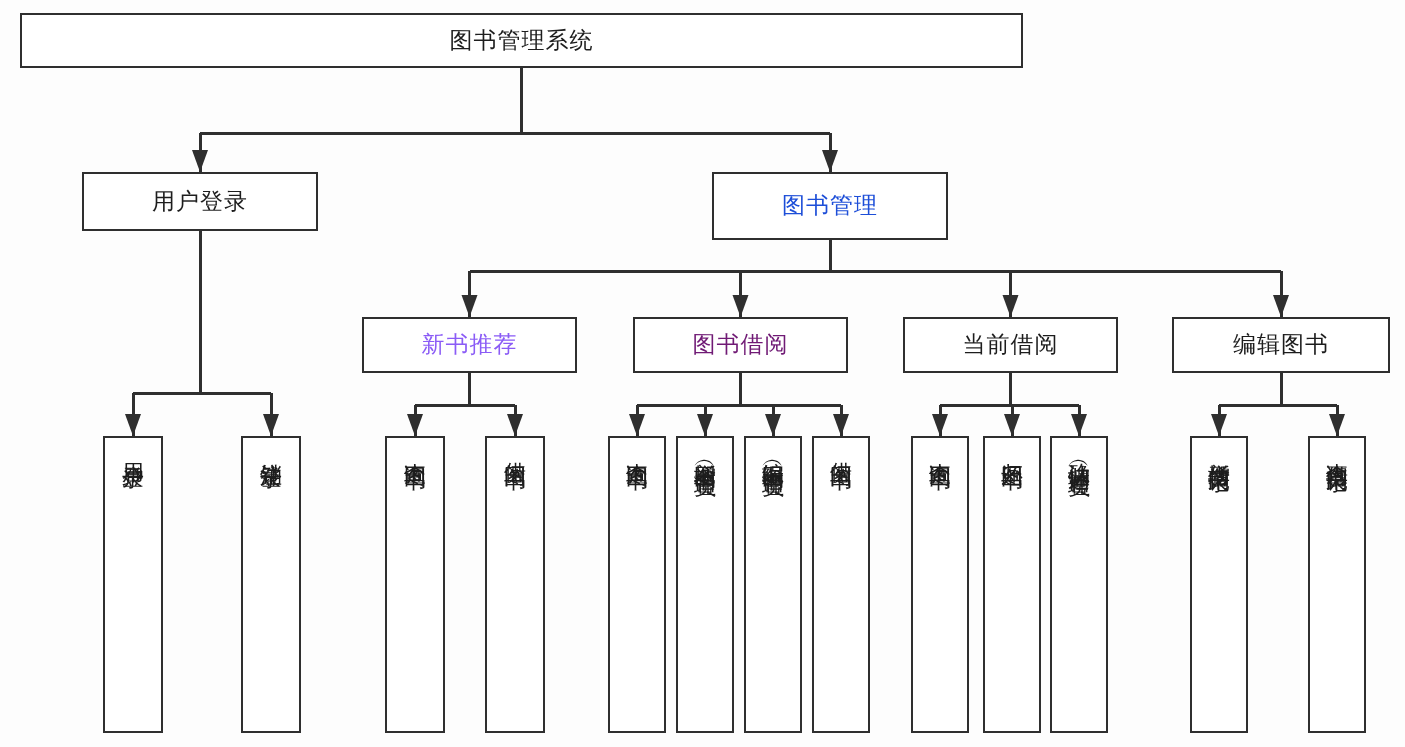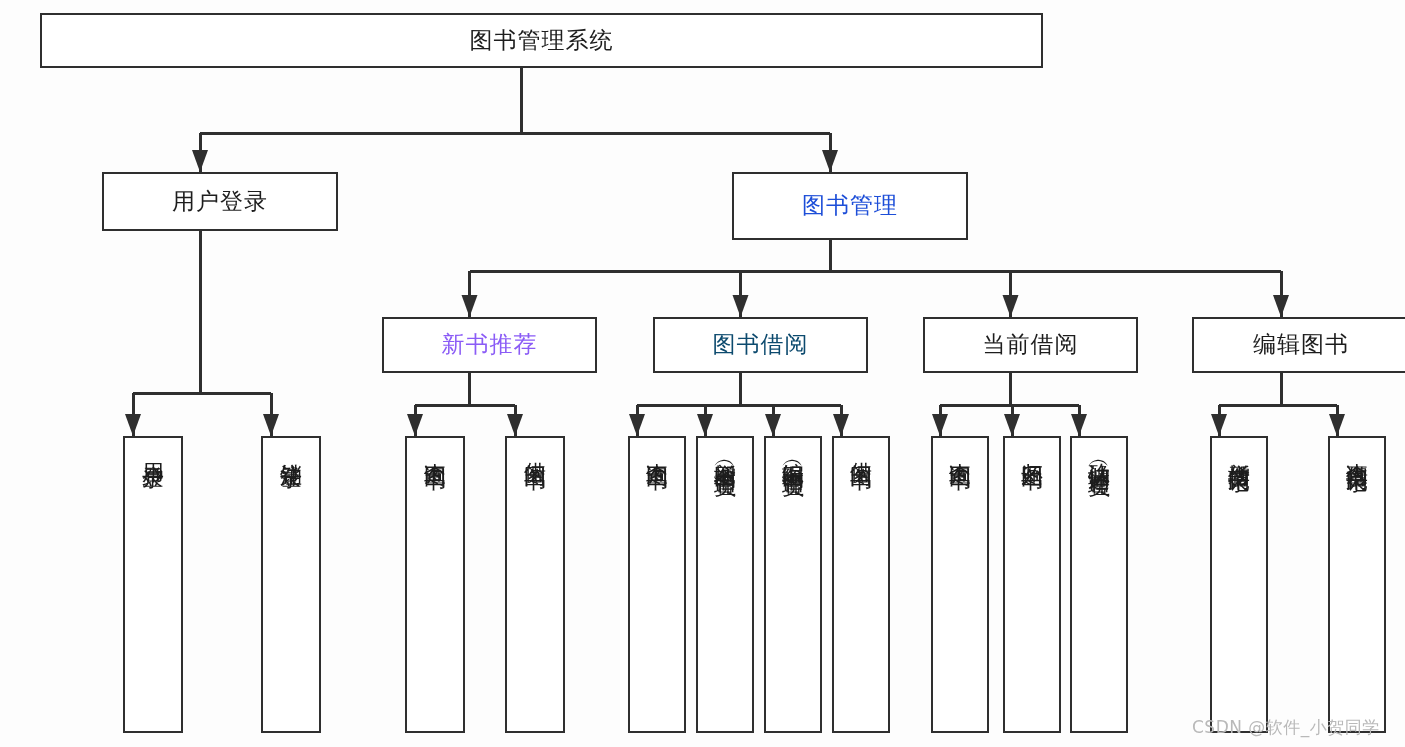--- a/index.html
+++ b/index.html
@@ -28,21 +28,20 @@
   }
   .node {
     position: absolute;
     box-sizing: border-box;
     background: #ffffff;
     border: 2px solid #2f2f2f;
     display: flex;
     align-items: center;
     justify-content: center;
     color: #1d1d1d;
-    margin-left: 20px;
   }
   .node.horiz {
     font-size: 23px;
     letter-spacing: 1px;
     line-height: 1.1;
   }
   .node.vert {
     font-size: 22px;
     line-height: 1.18;
     align-items: flex-start;
@@ -135,21 +134,21 @@
       </div>
       <div class="node horiz" style="left: 82px; top: 172px; width: 236px; height: 59px; background: rgb(255, 255, 255); border-color: rgb(47, 47, 47); color: rgb(29, 29, 29);">
         <span class="htext">用户登录</span>
       </div>
       <div class="node horiz" style="left: 712px; top: 172px; width: 236px; height: 68px; background: rgb(255, 255, 255); border-color: rgb(47, 47, 47); color: #1d4ed8;">
         <span class="htext">图书管理</span>
       </div>
       <div class="node horiz" style="left: 362px; top: 317px; width: 215px; height: 56px; background: rgb(255, 255, 255); border-color: rgb(47, 47, 47); color: #8b5cf6;">
         <span class="htext">新书推荐</span>
       </div>
-      <div class="node horiz" style="left: 633px; top: 317px; width: 215px; height: 56px; background: rgb(255, 255, 255); border-color: rgb(47, 47, 47); color: #0c4a6e;">
+      <div class="node horiz" style="left: 633px; top: 317px; width: 215px; height: 56px; background: rgb(255, 255, 255); border-color: rgb(47, 47, 47); color: #701a75;">
         <span class="htext">图书借阅</span>
       </div>
       <div class="node horiz" style="left: 903px; top: 317px; width: 215px; height: 56px; background: rgb(255, 255, 255); border-color: rgb(47, 47, 47); color: rgb(29, 29, 29);">
         <span class="htext">当前借阅</span>
       </div>
       <div class="node horiz" style="left: 1172px; top: 317px; width: 218px; height: 56px; background: rgb(255, 255, 255); border-color: rgb(47, 47, 47); color: rgb(29, 29, 29);">
         <span class="htext">编辑图书</span>
       </div>
       <div class="node vert" style="left: 103px; top: 436px; width: 60px; height: 297px; background: rgb(255, 255, 255); border-color: rgb(47, 47, 47); color: rgb(29, 29, 29);">
         <span class="vtext">用户登录</span>
@@ -185,15 +184,14 @@
         <span class="vtext">确认归还（管理员）</span>
       </div>
       <div class="node vert" style="left: 1190px; top: 436px; width: 58px; height: 297px; background: rgb(255, 255, 255); border-color: rgb(47, 47, 47); color: rgb(29, 29, 29);">
         <span class="vtext">新增借阅记录</span>
       </div>
       <div class="node vert" style="left: 1308px; top: 436px; width: 58px; height: 297px; background: rgb(255, 255, 255); border-color: rgb(47, 47, 47); color: rgb(29, 29, 29);">
         <span class="vtext">查询借阅记录</span>
       </div>
     </div>
 
-  <div class="watermark" style="left: 1192px; top: 716px; color: rgb(185, 185, 185);">CSDN @软件_小贺同学</div>
 
 </div>
 
 </body></html>

